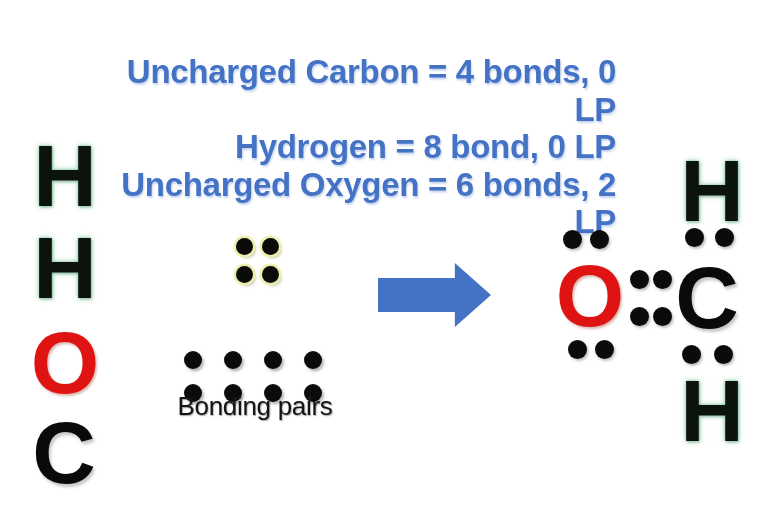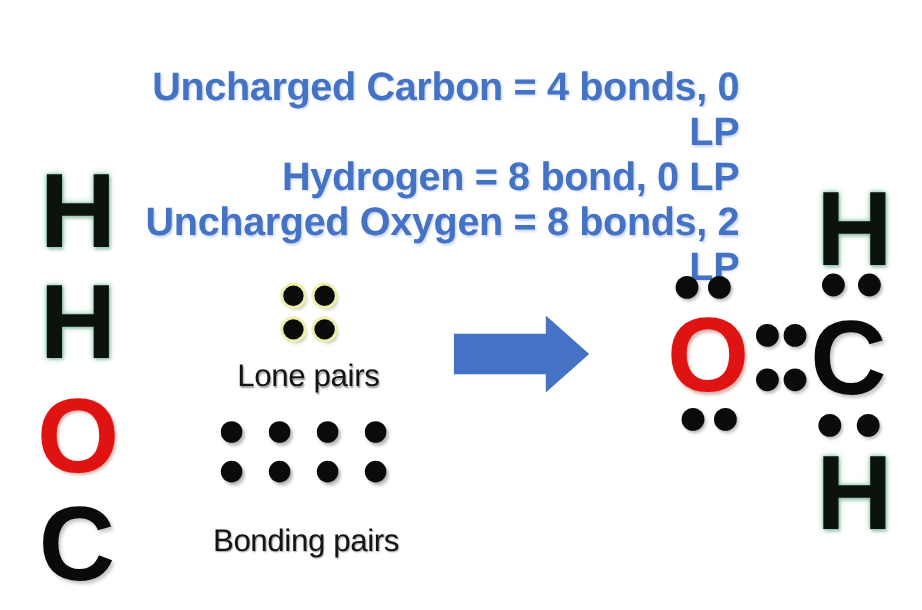--- a/index.html
+++ b/index.html
@@ -48,52 +48,51 @@
   .o-bottom-lp { left:568px; top:340px; gap:8px;  }
   .ch-bottom-bond { left:682px; top:345px; gap:13px; }
 
   
   .legend-label {
     position:absolute; width:180px; text-align:center;
     font-size:26px; font-weight:400; color:#141414; letter-spacing:-0.3px;
     text-shadow:0.8px 1px 1.2px rgba(80,80,80,0.55);
   }
   .lone-label    { left:167px; top:298px; }
-  .bonding-label { left:165px; top:435px; }
+  .bonding-label { left:165px; top:391px; }
 
   
   .arrow-right {
     position:absolute; left:378px; top:263px; width:113px; height:64px;
     background:#4472C4;
     clip-path:polygon(0% 23.5%, 68% 23.5%, 68% 0%, 100% 50%, 68% 100%, 68% 76.5%, 0% 76.5%);
   }
 </style>
 </head>
 <body>
 
 <div class="canvas">
 
   <div class="rules">
     <span>Uncharged Carbon = 4 bonds, 0 LP</span>
     <span>Hydrogen = 8 bond, 0 LP</span>
-    <span>Uncharged Oxygen = 8 bonds, 2 LP</span>
+    <span>Uncharged Oxygen = 6 bonds, 2 LP</span>
   </div>
 
   <div class="atom atom-glow" style="left:30px; top:132px;">H</div>
   <div class="atom atom-glow" style="left:30px; top:224px;">H</div>
   <div class="atom atom-red" style="left:30px; top:319px;">O</div>
   <div class="atom atom-black" style="left:29px; top:409px;">C</div>
 
   <div class="dot-group grid2 lone-grid">
       <span class="dot"></span>
       <span class="dot"></span>
       <span class="dot"></span>
       <span class="dot"></span>
     </div>
-  <div class="legend-label lone-label">Lone pairs</div>
 
   <div class="dot-group grid4 bonding-grid">
       <span class="dot"></span>
       <span class="dot"></span>
       <span class="dot"></span>
       <span class="dot"></span>
       <span class="dot"></span>
       <span class="dot"></span>
       <span class="dot"></span>
       <span class="dot"></span>

